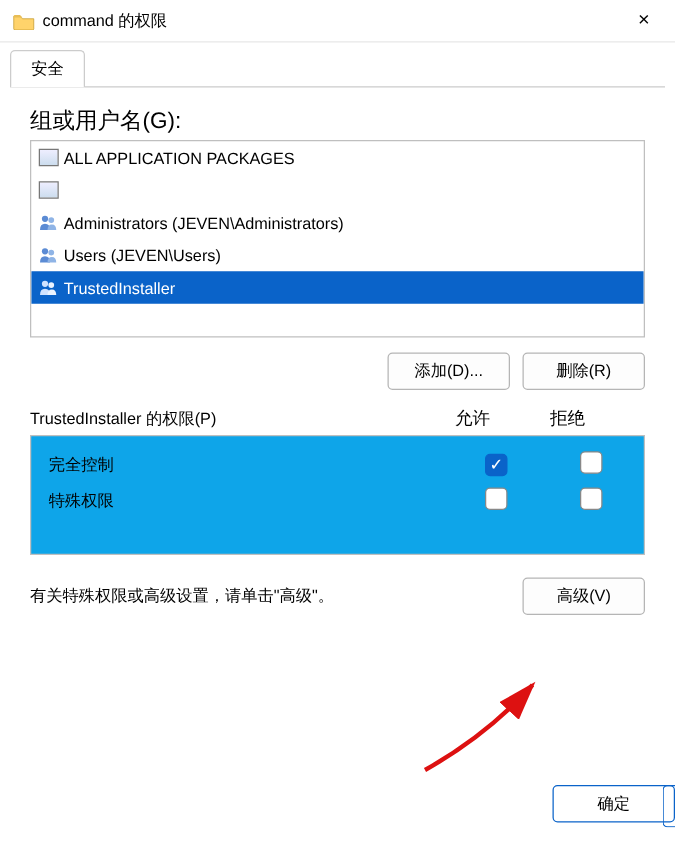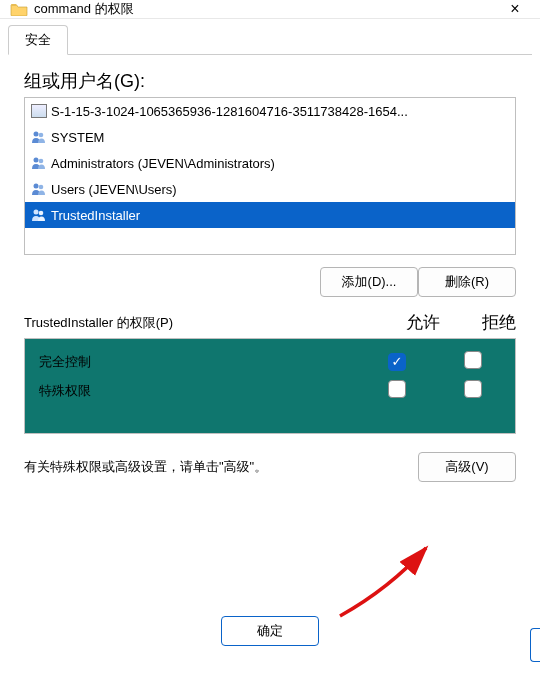--- a/index.html
+++ b/index.html
@@ -9,21 +9,21 @@
     font-size: 13px;
     background: #fff;
     width: 540px;
     height: 674px;
     overflow: hidden;
     position: relative;
   }
   .titlebar {
     display: flex;
     align-items: center;
-    height: 19px;
+    height: 34px;
     padding: 0 10px;
     border-bottom: 1px solid #e8e8e8;
   }
   .titlebar .icon-folder {
     width: 18px; height: 14px;
     margin-right: 6px;
   }
   .titlebar .title { flex: 1; font-size: 13px; }
   .titlebar .close {
     width: 30px; height: 30px;
@@ -84,21 +84,21 @@
     flex-shrink: 0;
   }
   .glyph-users {
     width: 16px; height: 14px;
     display:inline-block;
     flex-shrink: 0;
   }
   .row-buttons {
     display: flex;
     justify-content: flex-end;
-    gap: 0;
+    gap: 10px;
     margin-top: 12px;
     margin-bottom: 14px;
   }
   button.win {
     min-width: 98px;
     height: 30px;
     border: 1px solid #b5b5b5;
     border-radius: 4px;
     background: #fdfdfd;
     font-family: inherit;
@@ -106,25 +106,25 @@
     padding: 0 14px;
     cursor: default;
   }
   .perm-header {
     display: flex;
     align-items: center;
     margin-top: 4px;
     margin-bottom: 4px;
   }
   .perm-header .pname { flex: 1; font-size: 13px; }
-  .perm-col { width: 76px; text-align: right; font-size: 17px; }
+  .perm-col { width: 76px; text-align: left; font-size: 14px; }
   .perm-box {
     border: 1px solid #bfbfbf;
     padding: 8px 0 28px 0;
-    background: #0f766e;
+    background: #0ea5e9;
   }
   .perm-row {
     display:flex;
     align-items:center;
     padding: 4px 4px 4px 14px;
     font-size: 13px;
   }
   .perm-row .plabel { flex: 1; }
   .perm-row .pcell { width: 76px; text-align:center; }
   .chk {
@@ -158,23 +158,23 @@
     position:absolute;
     pointer-events:none;
     left: 330px;
     top: 538px;
     width: 120px;
     height: 80px;
   }
   .footer {
     position:absolute;
     left:0; right:0;
-    bottom: 22px;
+    bottom: 10px;
     display:flex;
-    justify-content:center;
+    justify-content:flex-end;
     gap: 16px;
     padding: 6px 0;
   }
   button.win.primary {
     border-color: #0a63c9;
     background: #fff;
   }
   .edge-btn {
     position:absolute;
     right:0;
@@ -209,30 +209,24 @@
   </div>
 </div>
 
 <div class="tabpanel">
 
   <div class="label">组或用户名(G):</div>
 
   <div class="listbox" id="groups-list">
       <div class="listitem">
         <span class="glyph-pkg"></span>
-        <span>S-1-15-3-1024-1065365936-1281604716-3511738428-1654...</span>
+        <span>ALL APPLICATION PACKAGES</span>
       </div>
       <div class="listitem">
-        <span class="glyph-users"><svg viewBox="0 0 16 14" width="16" height="14">
-            <circle cx="5" cy="4" r="2.5" fill="#5b8bd4"></circle>
-            <circle cx="10" cy="5" r="2.3" fill="#8fb4e6"></circle>
-            <path d="M1 13 q0 -5 4 -5 q4 0 4 5 z" fill="#5b8bd4"></path>
-            <path d="M7 13 q0 -4.5 3.5 -4.5 q3.5 0 3.5 4.5 z" fill="#8fb4e6"></path>
-          </svg></span>
-        <span>SYSTEM</span>
+        <span class="glyph-pkg"></span>
       </div>
       <div class="listitem">
         <span class="glyph-users"><svg viewBox="0 0 16 14" width="16" height="14">
             <circle cx="5" cy="4" r="2.5" fill="#5b8bd4"></circle>
             <circle cx="10" cy="5" r="2.3" fill="#8fb4e6"></circle>
             <path d="M1 13 q0 -5 4 -5 q4 0 4 5 z" fill="#5b8bd4"></path>
             <path d="M7 13 q0 -4.5 3.5 -4.5 q3.5 0 3.5 4.5 z" fill="#8fb4e6"></path>
           </svg></span>
         <span>Administrators (JEVEN\Administrators)</span>
       </div>

